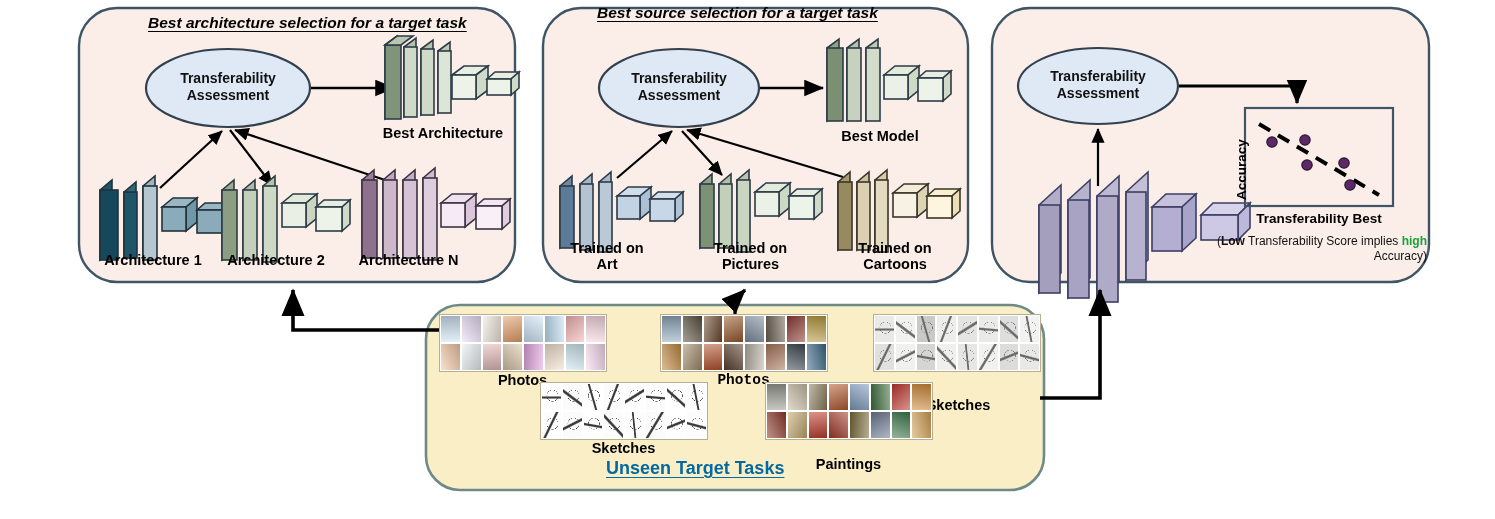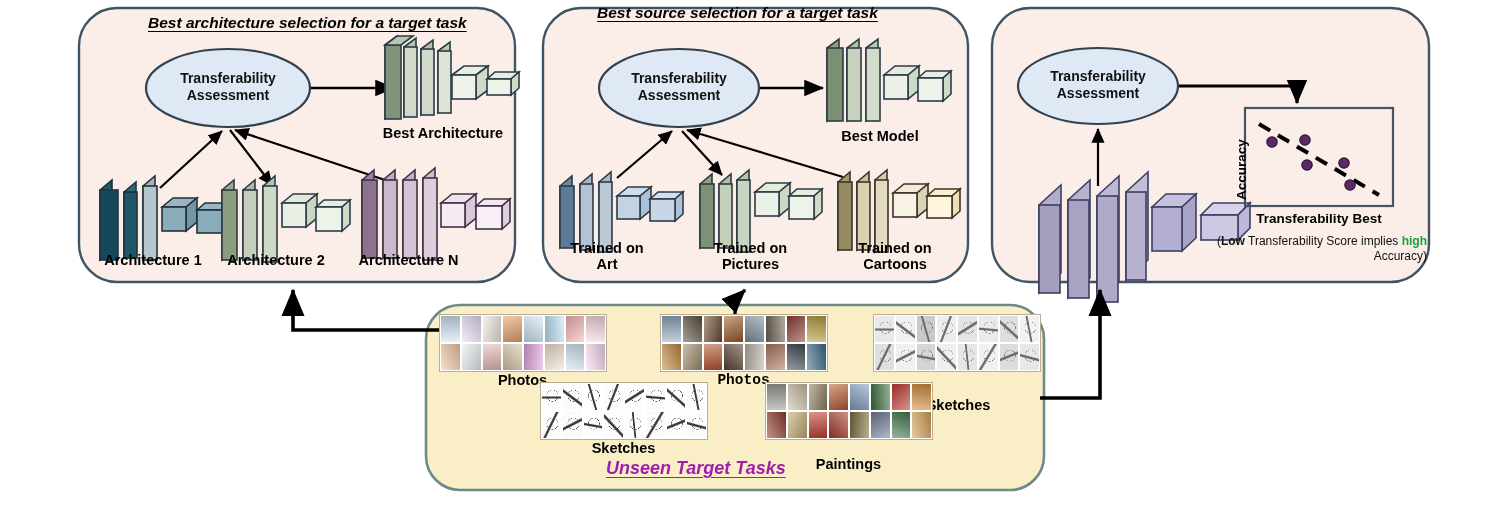--- a/index.html
+++ b/index.html
@@ -12,21 +12,21 @@
   .lbl{position:absolute;font-weight:bold;font-size:14.5px;color:#000;text-align:center;
       line-height:1.12;white-space:pre-line;}
   .ovaltext{position:absolute;font-weight:bold;font-size:14px;color:#111;text-align:center;
       line-height:1.22;white-space:pre-line;}
   .axlabel{position:absolute;font-weight:bold;font-size:13.5px;color:#000;}
   .axlabel.vert{transform-origin:left top;transform:rotate(-90deg);}
   .note{position:absolute;font-size:12px;color:#111;text-align:right;line-height:1.25;
       width:215px;}
   .note b{font-weight:bold;}
   .note .hi{color:#19a23b;font-weight:bold;}
-  .big-title{position:absolute;font-weight:bold;font-style:italic;font-size:18px;color:#a21caf;
+  .big-title{position:absolute;font-weight:bold;font-size:18px;color:#0369a1;
       text-decoration:underline;text-underline-offset:3px;}
   .grid{position:absolute;display:grid;gap:0px;background:#b9ad92;padding:1px;}
   .grid .cell{width:100%;height:100%;box-sizing:border-box;border:1px solid #ffffff;}
   .ttl{position:absolute;}
 </style>
 </head>
 <body>
 
 <div class="stage">
 

